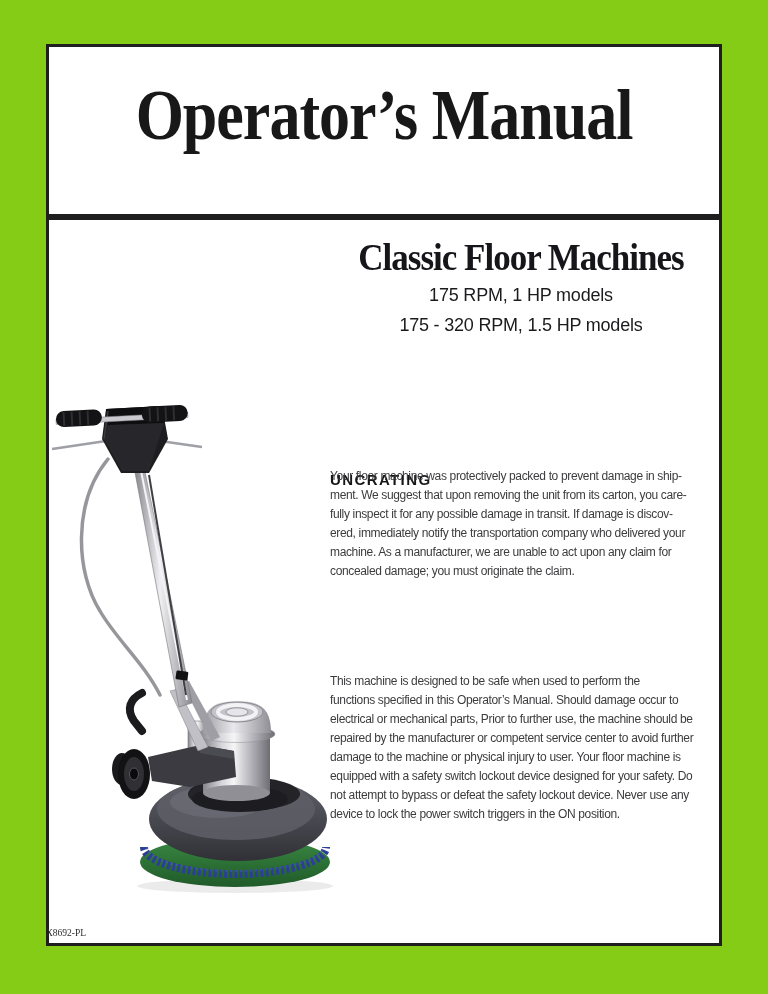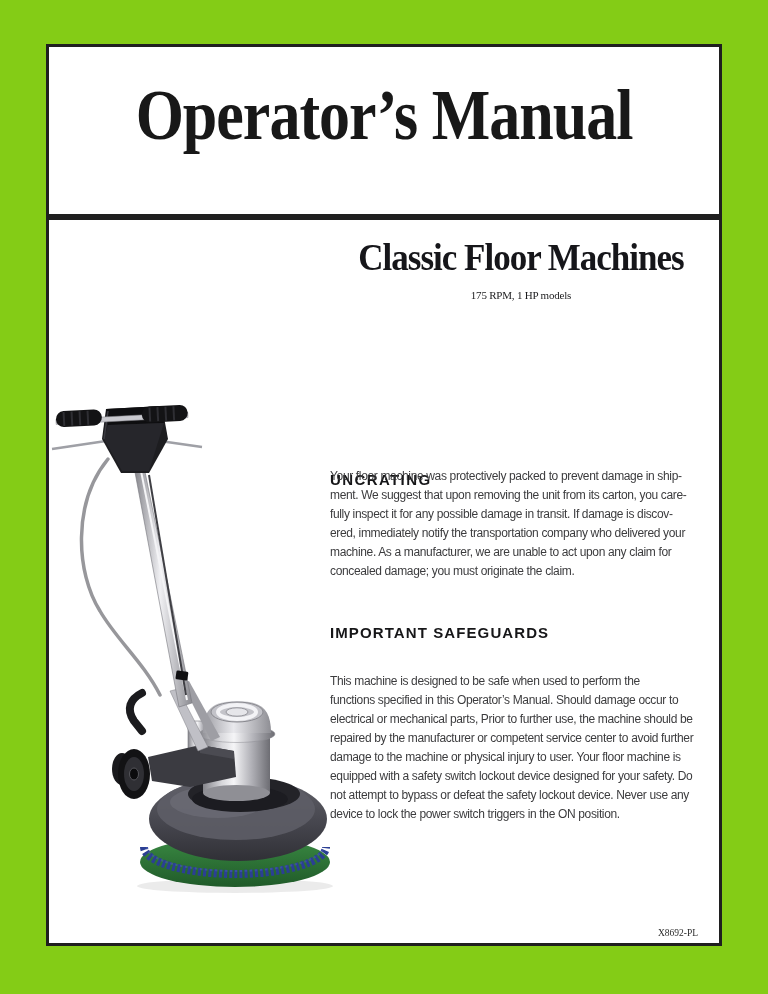--- a/index.html
+++ b/index.html
@@ -21,70 +21,70 @@
     position:absolute;left:46px;top:214px;width:676px;height:6px;background:#1f1f1f;
   }
   .product-heading{
     position:absolute;left:328px;top:237px;width:386px;text-align:center;
     font-family:"Liberation Serif",serif;font-weight:700;font-size:35px;
     letter-spacing:-1px;color:#16161a;transform:scaleY(1.08);transform-origin:top center;
     white-space:nowrap;
   }
   .models{
     position:absolute;left:328px;top:287px;width:386px;text-align:center;
-    font-family:Liberation Serif, serif;font-size:11px;color:#1b1b1d;
+    font-family:Liberation Sans, sans-serif;font-size:18px;color:#1b1b1d;
     letter-spacing:-0.2px;
   }
   .models .model-line{margin:0 0 13px 0;line-height:17px;}
   .body-text{
     font-size:12px;line-height:19px;letter-spacing:-0.35px;color:#3c3c3e;
     white-space:pre;margin:0;
   }
   .intro{position:absolute;left:330px;top:399px;line-height:21px;}
   .sec-heading{
     position:absolute;left:330px;margin:0;
     font-size:15px;font-weight:700;letter-spacing:1.4px;color:#161618;text-align:right;
   }
   .h-uncrating{top:471px;}
   .b-uncrating{position:absolute;left:330px;top:467px;}
   .h-safeguards{top:624px;letter-spacing:1.1px;}
   .b-safeguards{position:absolute;left:330px;top:672px;}
   .part-number{
-    position:absolute;left:46px;top:928px;width:652px;text-align:right;
+    position:absolute;left:46px;top:928px;width:652px;text-align:left;
     font-family:"Liberation Serif",serif;font-size:9.5px;color:#2a2a2a;
   }
   .machine{position:absolute;left:50px;top:395px;width:290px;height:500px;}
 </style>
 </head>
 <body>
 
 <div class="page">
 
   <div class="frame"></div>
 
   <div class="doc-title">Operator’s Manual</div>
 
   <div class="divider"></div>
 
   <div class="product-heading">Classic Floor Machines</div>
 
   <div class="models">
     <p class="model-line">175 RPM, 1 HP models</p>
+    <p class="model-line">175 - 320 RPM, 1.5 HP models</p>
   </div>
 
 
   <h3 class="sec-heading h-uncrating">UNCRATING</h3>
   <p class="body-text b-uncrating">Your floor machine was protectively packed to prevent damage in ship-
 ment. We suggest that upon removing the unit from its carton, you care-
 fully inspect it for any possible damage in transit. If damage is discov-
 ered, immediately notify the transportation company who delivered your
 machine. As a manufacturer, we are unable to act upon any claim for
 concealed damage; you must originate the claim.</p>
 
-  <h3 class="sec-heading h-safeguards">IMPORTANT SAFEGUARDS</h3>
   <p class="body-text b-safeguards">This machine is designed to be safe when used to perform the
 functions specified in this Operator’s Manual. Should damage occur to
 electrical or mechanical parts, Prior to further use, the machine should be
 repaired by the manufacturer or competent service center to avoid further
 damage to the machine or physical injury to user. Your floor machine is
 equipped with a safety switch lockout device designed for your safety. Do
 not attempt to bypass or defeat the safety lockout device. Never use any
 device to lock the power switch triggers in the ON position.</p>
 
   <div class="part-number">X8692-PL</div>

